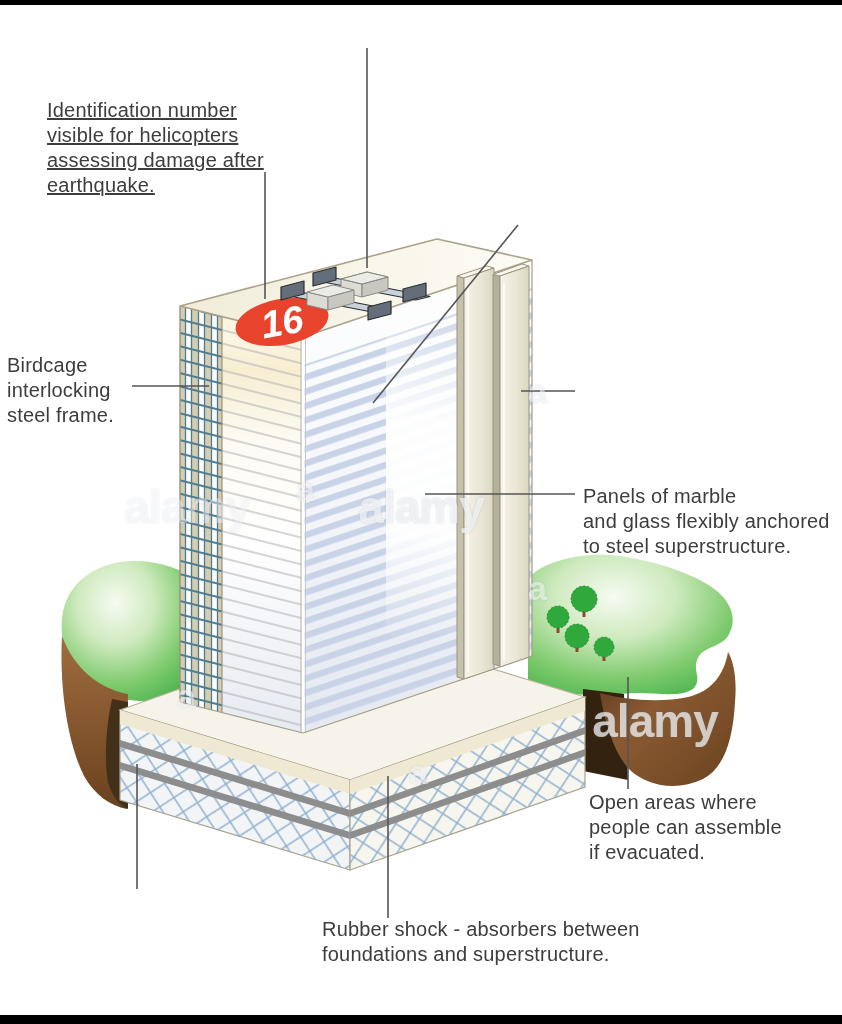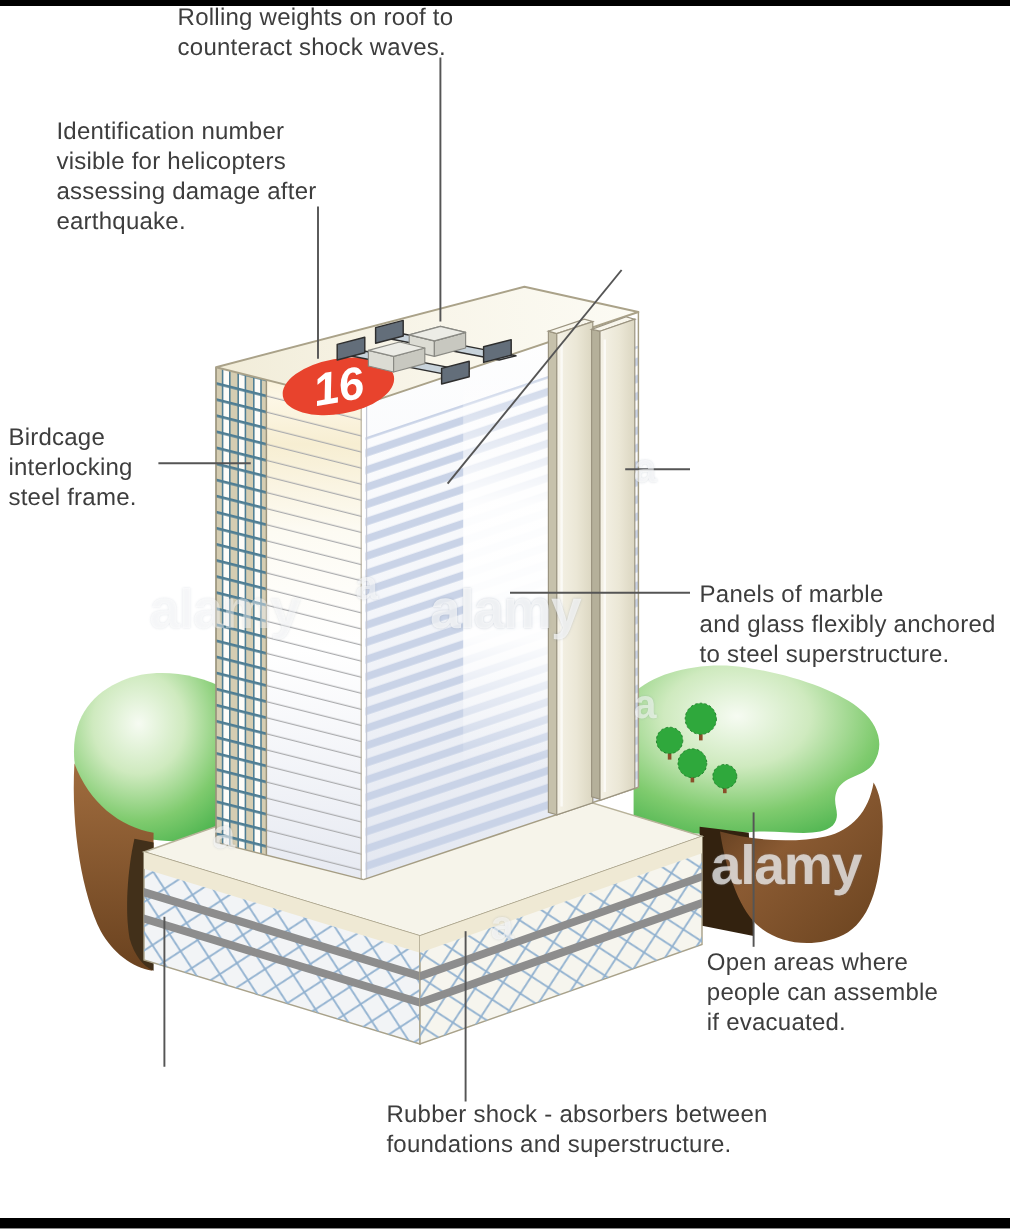--- a/index.html
+++ b/index.html
@@ -10,21 +10,21 @@
   .bar{position:absolute;left:0;width:842px;background:var(--c-frame-bar,#000);}
   .bar.top{top:0;height:5px;}
   .bar.bottom{top:1015px;height:9px;}
   svg.art{position:absolute;left:0;top:0;}
   .label{
     position:absolute;white-space:pre-line;
     font-size:20px;line-height:25px;color:var(--c-label-text,#3d3d3d);
     letter-spacing:0.2px;
   }
   .label-0{left:148px;top:3px;}
-  .label-1{left:47px;top:98px;}
+  .label-1{left:47px;top:98px;text-decoration:underline;}
   .label-2{left:466px;top:86px;}
   .label-3{left:7px;top:353px;}
   .label-4{left:583px;top:380px;}
   .label-5{left:583px;top:484px;}
   .label-6{left:589px;top:790px;}
   .label-7{left:68px;top:892px;}
   .label-8{left:322px;top:917px;}
   .wm{
     position:absolute;transform:translate(-50%,-50%);
     color:rgba(255,255,255,0.68);font-weight:bold;letter-spacing:-1px;
@@ -258,22 +258,20 @@
 
   <div class="wm wm-brand wm-a1">alamy</div>
   <div class="wm wm-brand wm-a2">alamy</div>
   <div class="wm wm-brand wm-a3">alamy</div>
   <div class="wm wm-letter wm-l1">a</div>
   <div class="wm wm-letter wm-l2">a</div>
   <div class="wm wm-letter wm-l3">a</div>
   <div class="wm wm-letter wm-l4">a</div>
   <div class="wm wm-letter wm-l5">a</div>
 
-  <div class="label label-0">Rolling weights on roof to
-counteract shock waves.</div>
   <div class="label label-1">Identification number
 visible for helicopters
 assessing damage after
 earthquake.</div>
   <div class="label label-3">Birdcage
 interlocking
 steel frame.</div>
   <div class="label label-5">Panels of marble
 and glass flexibly anchored
 to steel superstructure.</div>

